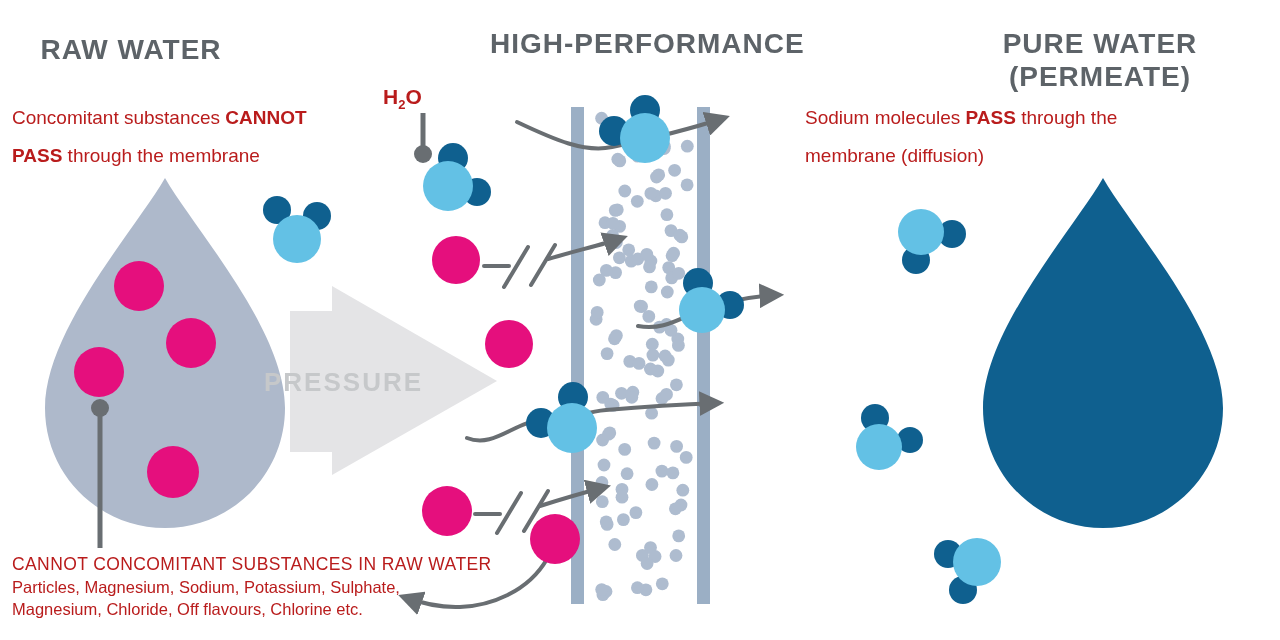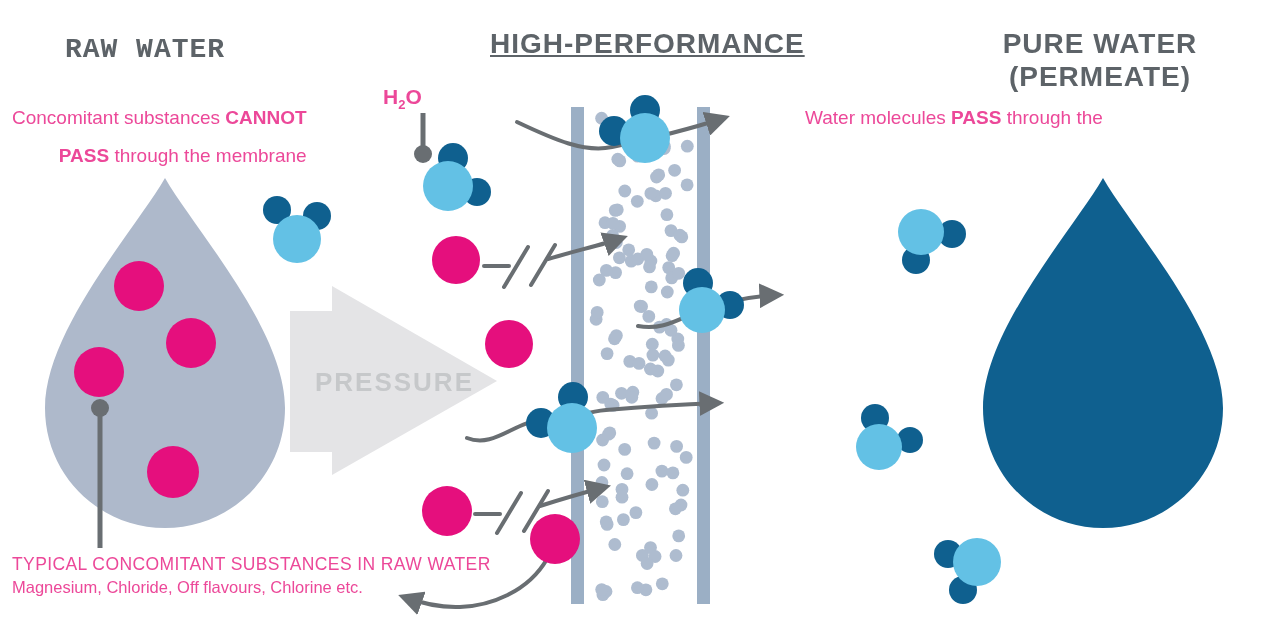--- a/index.html
+++ b/index.html
@@ -2,21 +2,21 @@
 <html><head>
 <meta charset="utf-8">
 <style>
   * { margin:0; padding:0; box-sizing:border-box; }
   html,body { background:#ffffff; }
   .stage {
     position:relative; width:1280px; height:640px; background:#ffffff;
     font-family:"Liberation Sans", sans-serif; overflow:hidden;
   }
   .art { position:absolute; left:0; top:0; }
-  .txt { position:absolute; color:#ec4899;text-align:right; }
+  .txt { position:absolute; color:#b91c1c; }
   .heading {
     font-size:28px; font-weight:700; letter-spacing:1px;
     color:#5d6368; text-align:center; line-height:33px; white-space:nowrap;
   }
   .note { font-size:19px; line-height:38px; white-space:nowrap; }
   .note b { font-weight:700; }
   .h2o { font-size:21px; font-weight:700; white-space:nowrap; }
   .h2o sub { font-size:13px; }
   .pressure {
     font-size:26px; font-weight:700; letter-spacing:2px;
@@ -252,45 +252,47 @@
         <circle cx="879" cy="447" r="23" fill="#63c1e5"></circle>
       </g>
       <g>
         <circle cx="948" cy="554" r="14" fill="#0f608f"></circle>
         <circle cx="963" cy="590" r="14" fill="#0f608f"></circle>
         <circle cx="977" cy="562" r="24" fill="#63c1e5"></circle>
       </g>
     </g>
   </svg>
 
-  <div class="txt heading" style="left:25px; top:33px; width:240px;font-family:Liberation Mono, monospace;">RAW WATER</div>
-
-  <div class="txt heading" style="left:490px; top:27px; width:300px;text-decoration:underline;">
+  <div class="txt heading" style="left:11px; top:33px; width:240px;">RAW WATER</div>
+
+  <div class="txt heading" style="left:490px; top:27px; width:300px;">
     <span>HIGH-PERFORMANCE</span><br>
   </div>
 
   <div class="txt heading" style="left:980px; top:27px; width:240px;">
     <span>PURE WATER</span><br>
     <span>(PERMEATE)</span>
   </div>
 
   <div class="txt note" style="left:12px; top:99px;">
     <span>Concomitant substances </span><b>CANNOT</b><br>
     <b>PASS</b><span> through the membrane</span>
   </div>
 
   <div class="txt note" style="left:805px; top:99px;">
-    <span>Water molecules </span><b>PASS</b><span> through the</span><br>
+    <span>Sodium molecules </span><b>PASS</b><span> through the</span><br>
+    <span>membrane (diffusion)</span>
   </div>
 
   <div class="txt h2o" style="left:383px; top:85px;">
     <span>H</span><sub>2</sub><span>O</span>
   </div>
 
   <div class="txt pressure" style="left:264px; top:367px;">PRESSURE</div>
 
-  <div class="txt legend-title" style="left:12px; top:554px;">TYPICAL CONCOMITANT SUBSTANCES IN RAW WATER</div>
+  <div class="txt legend-title" style="left:12px; top:554px;">CANNOT CONCOMITANT SUBSTANCES IN RAW WATER</div>
 
   <div class="txt legend-lines" style="left:12px; top:577px;">
+    <span>Particles, Magnesium, Sodium, Potassium, Sulphate,</span>
     <span>Magnesium, Chloride, Off flavours, Chlorine etc.</span>
   </div>
 
 </div>
 
 </body></html>

